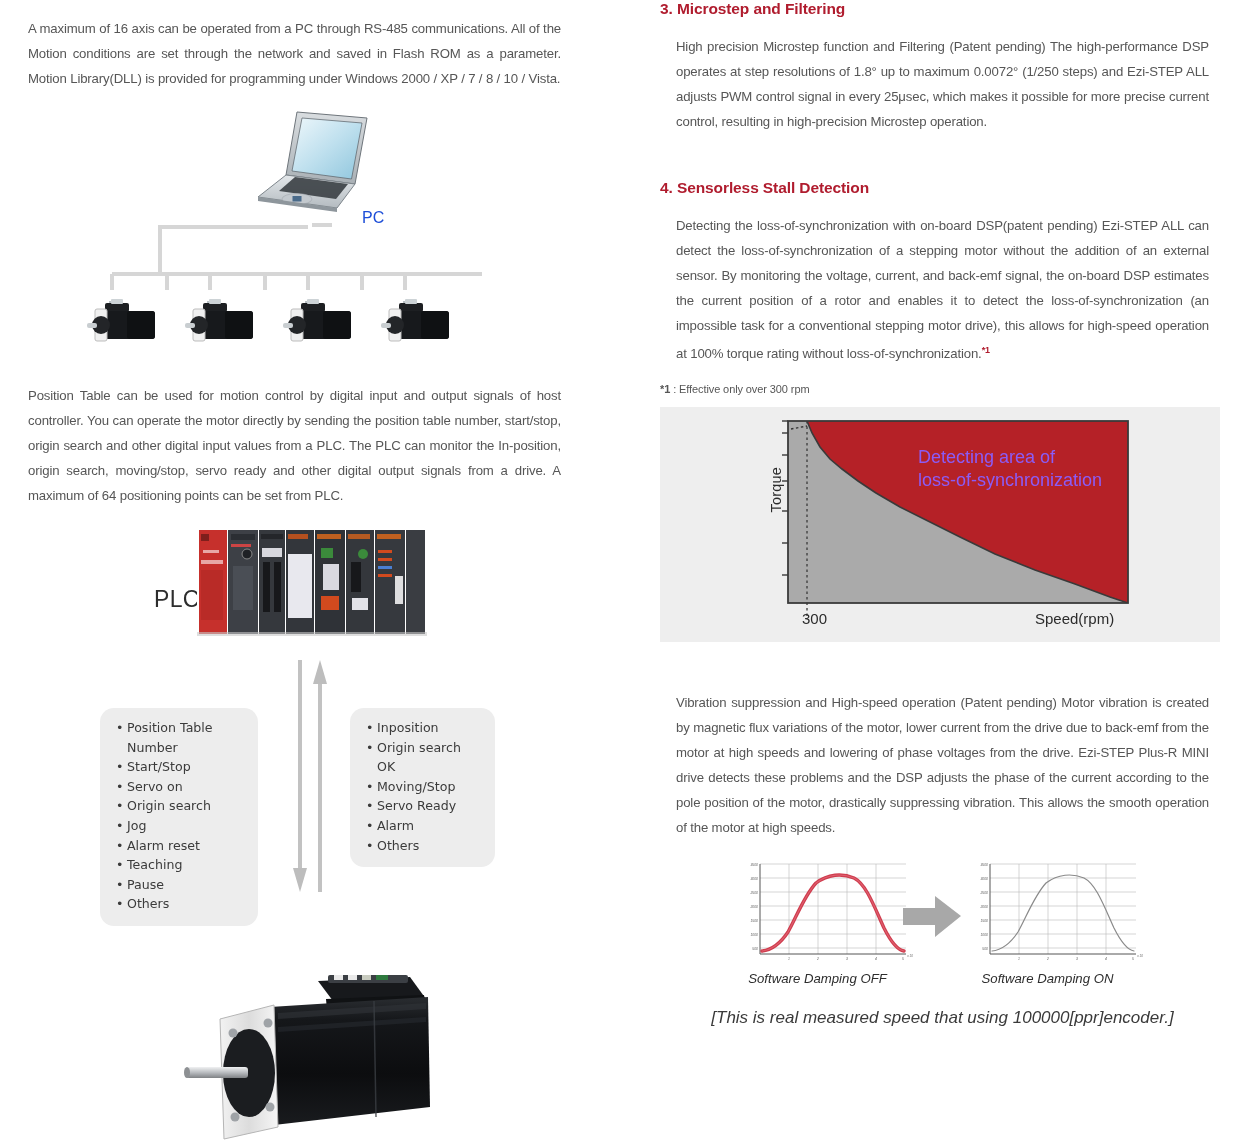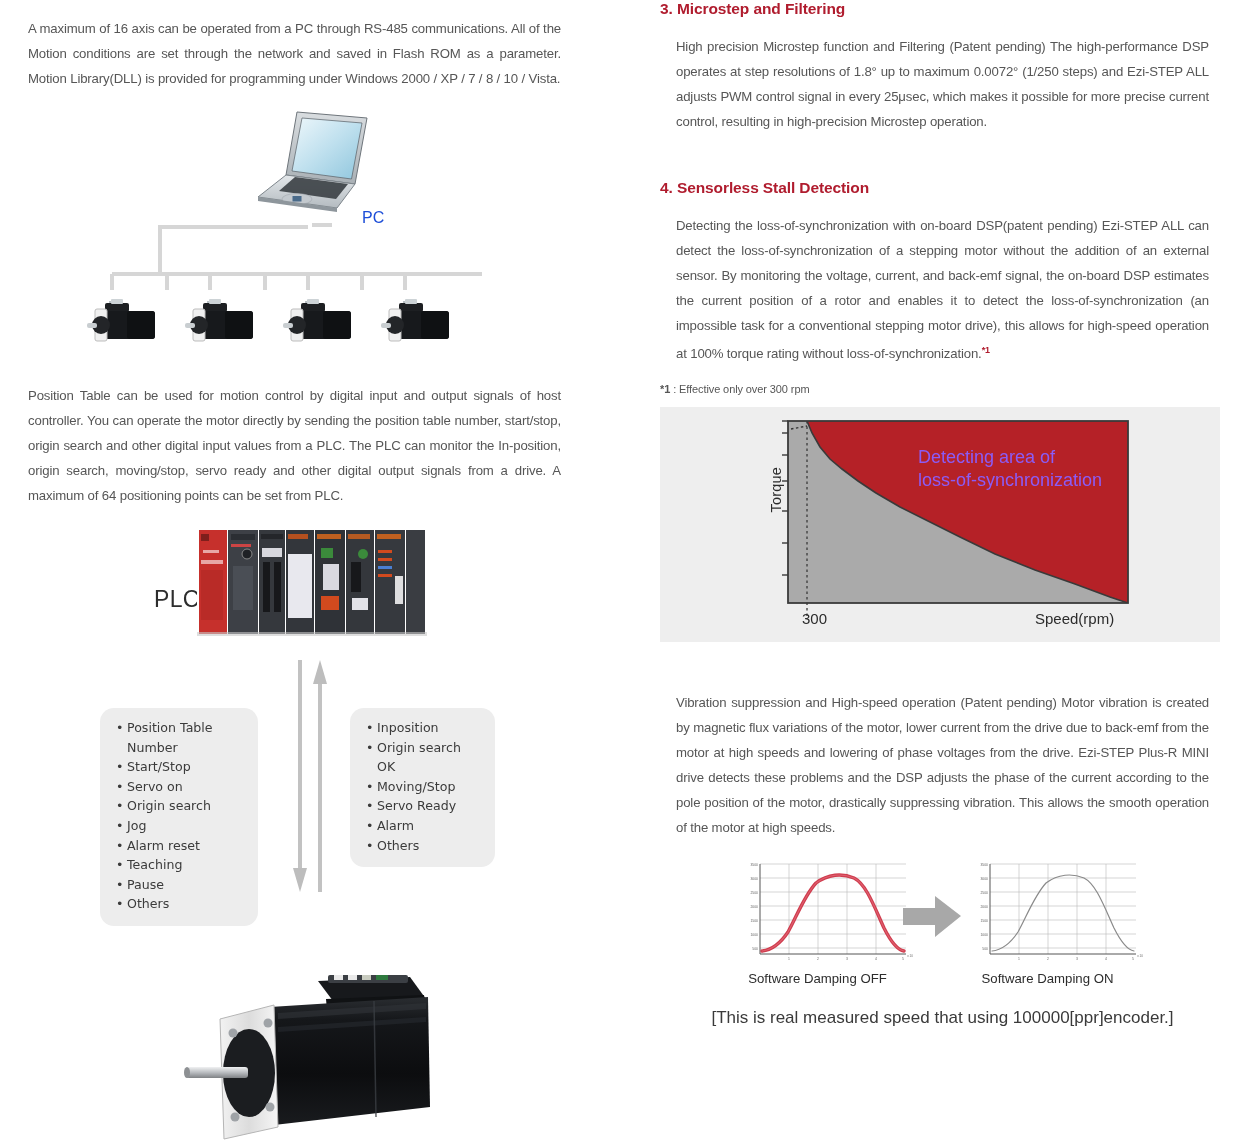--- a/index.html
+++ b/index.html
@@ -124,21 +124,21 @@
     left: 375px; top: 203px;
     font-size: 15px; color: #2b2b2b;
   }
   .chart-xtick {
     position: absolute;
     left: 142px; top: 203px;
     font-size: 15px; color: #2b2b2b;
   }
 
   
-  .damp-wrap { position: relative; width: 565px; height: 175px; margin-top: 14px; }
+  .damp-wrap { position: relative; width: 565px; height: 175px; margin-top: 14px; font-style: italic; }
   .damp-graph { position: absolute; top: 0; width: 175px; height: 112px; }
   .damp-caption {
     position: absolute; top: 115px;
     width: 175px; text-align: center;
     font-size: 13.2px; color: #2d2d2d;
   }
   .damp-arrow { position: absolute; left: 243px; top: 38px; width: 60px; height: 45px; }
   .damp-note {
     position: absolute; top: 152px; left: 0; width: 565px;
     text-align: center;

